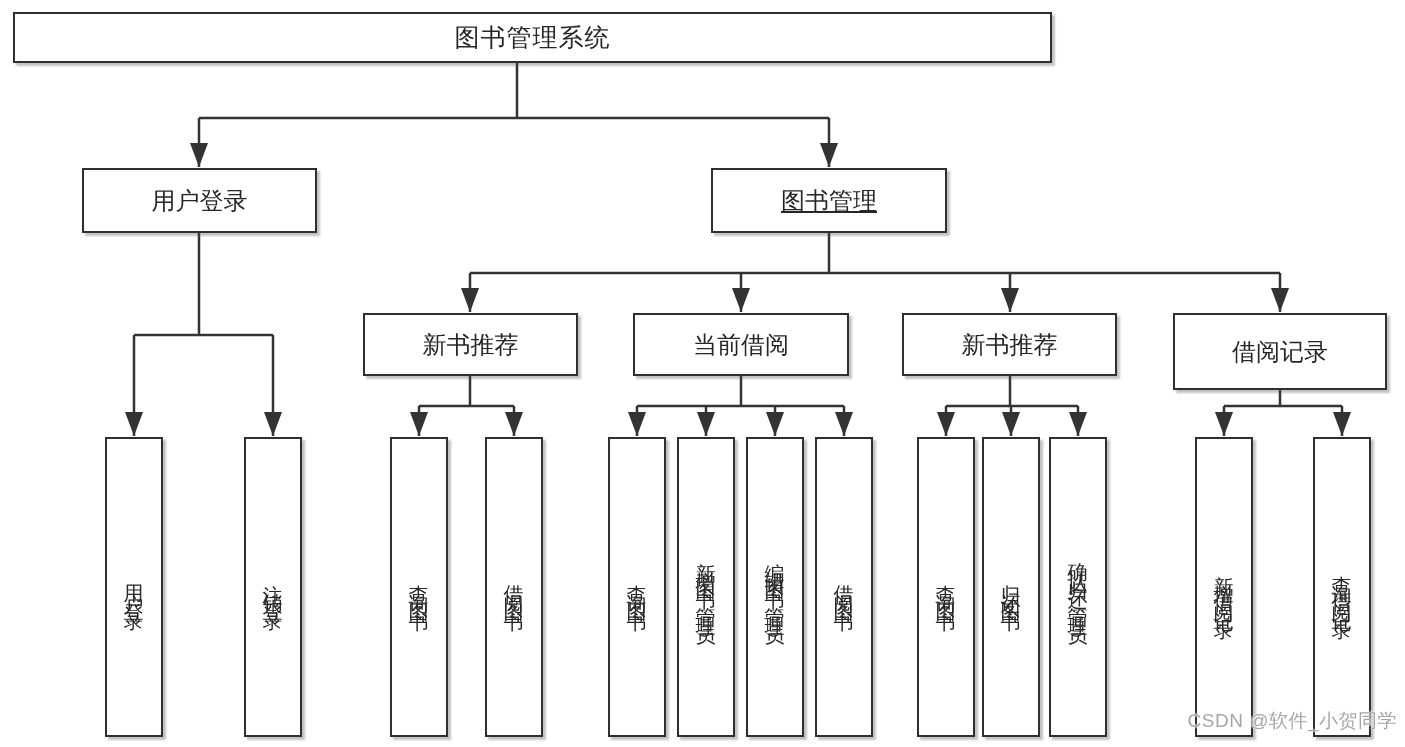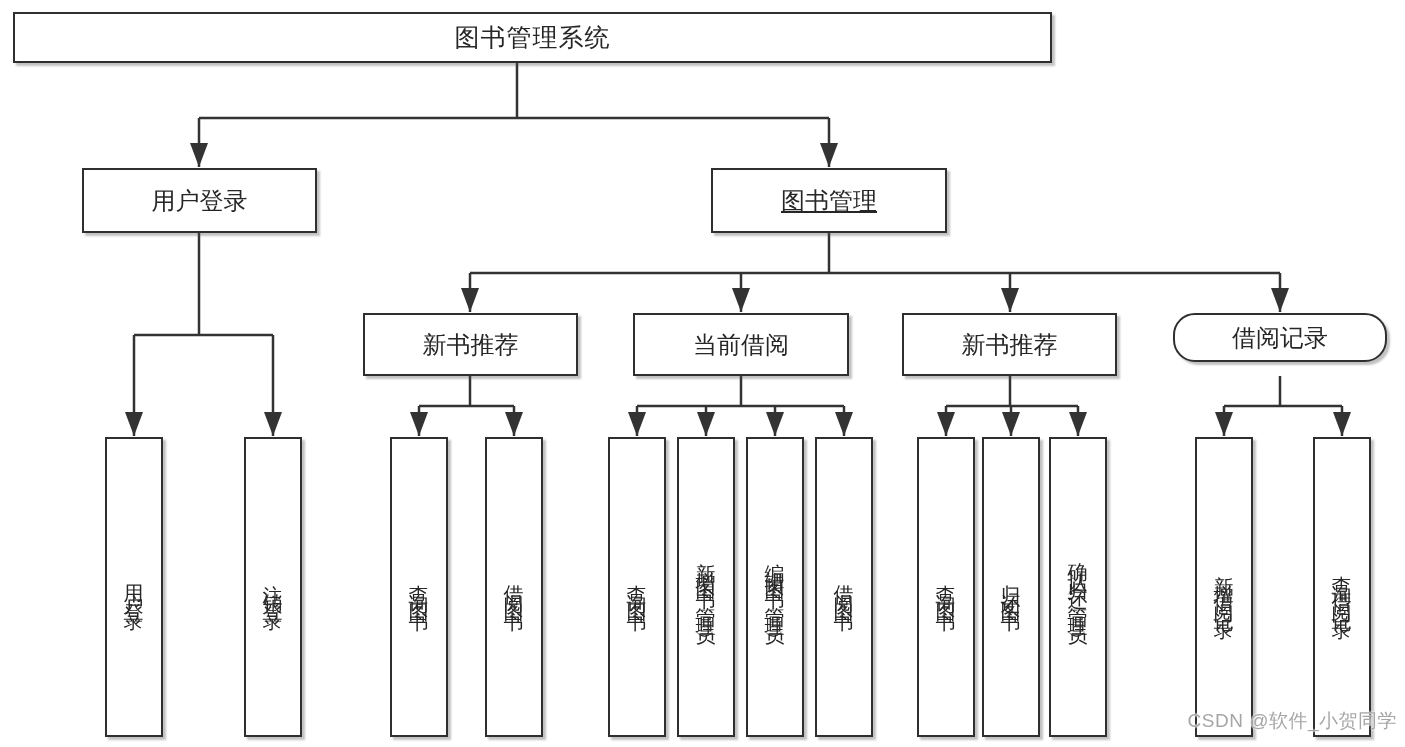--- a/index.html
+++ b/index.html
@@ -46,21 +46,21 @@
     letter-spacing: 9px;
     white-space: nowrap;
   }
   
   #n-root   { left: 13px;   top: 12px;  width: 1039px; height: 51px; }
   #n-login  { left: 82px;   top: 168px; width: 235px;  height: 65px; }
   #n-mgmt   { left: 711px;  top: 168px; width: 236px;  height: 65px; text-decoration: underline; }
   #n-newbook{ left: 363px;  top: 313px; width: 215px;  height: 63px; }
   #n-borrow { left: 633px;  top: 313px; width: 216px;  height: 63px; }
   #n-current{ left: 902px;  top: 313px; width: 215px;  height: 63px; }
-  #n-records{ left: 1173px; top: 313px; width: 214px;  height: 49px; border-radius: 22px; }
+  #n-records{ left: 1173px; top: 313px; width: 214px;  height: 77px; }
   #n-l1  { left: 105px;  }
   #n-l2  { left: 244px;  }
   #n-l3  { left: 390px;  }
   #n-l4  { left: 485px;  }
   #n-l5  { left: 608px;  }
   #n-l6  { left: 677px;  }
   #n-l7  { left: 746px;  }
   #n-l8  { left: 815px;  }
   #n-l9  { left: 917px;  }
   #n-l10 { left: 982px;  }

